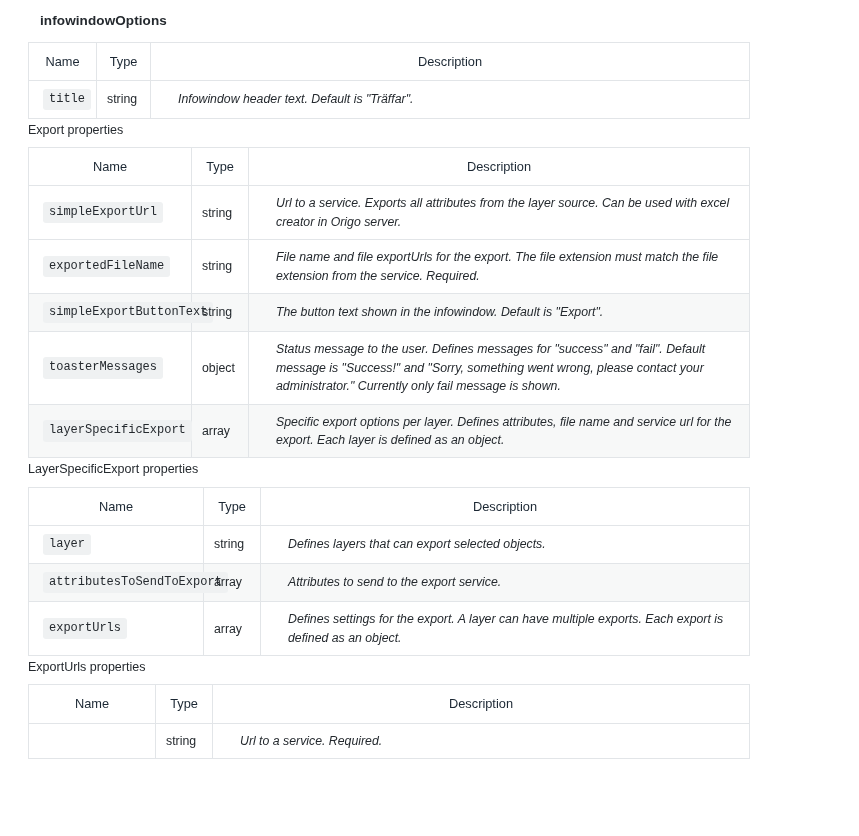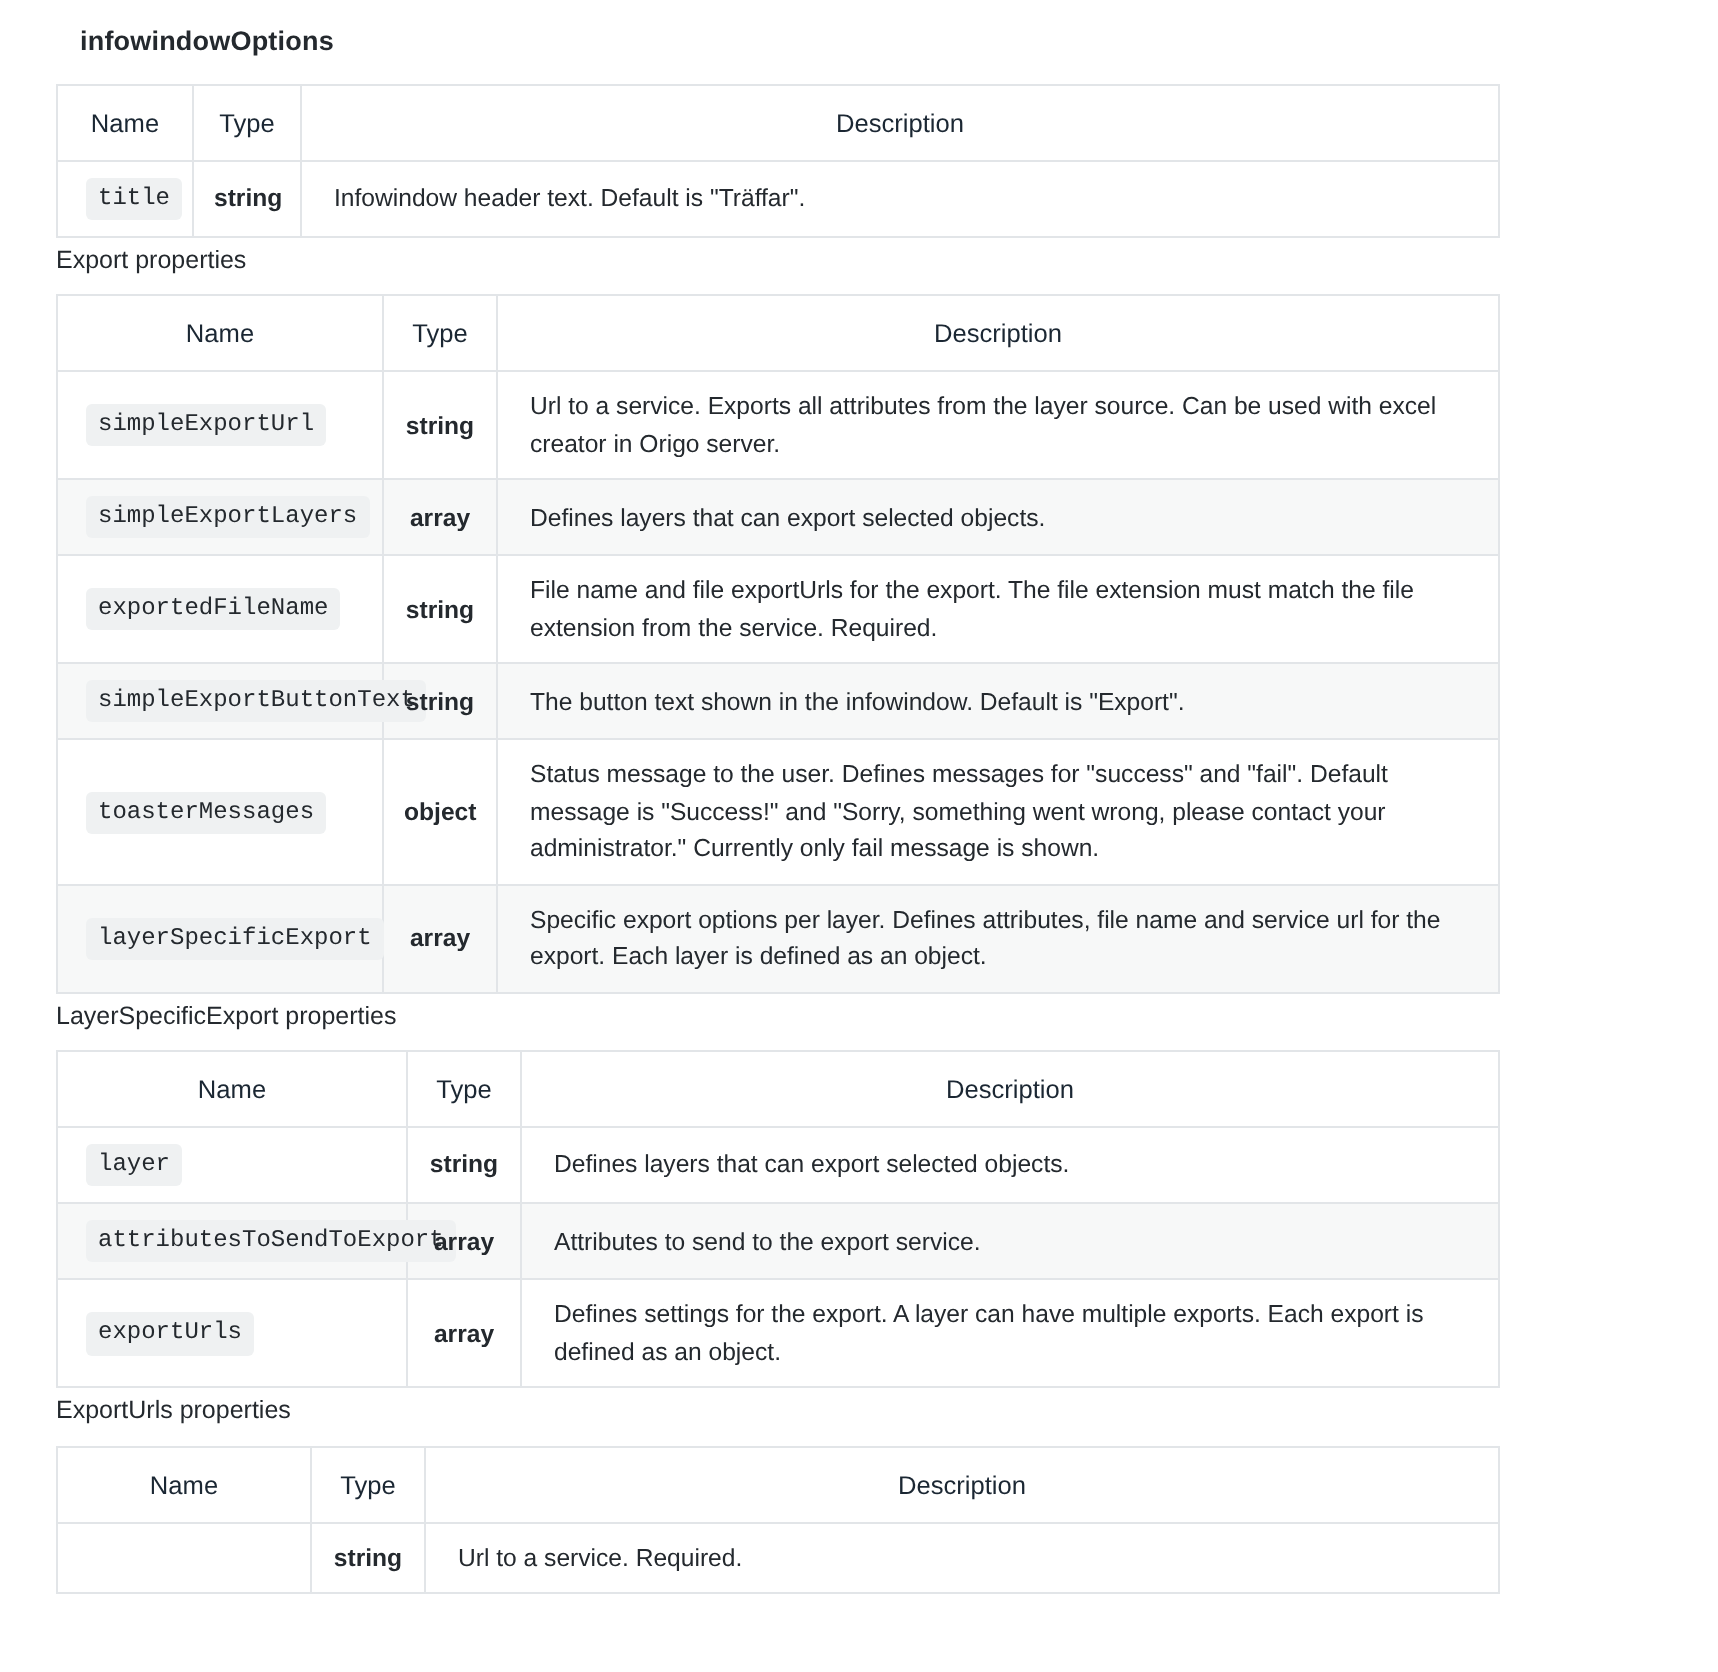--- a/index.html
+++ b/index.html
@@ -59,27 +59,26 @@
     font-size: 12.8px;
     background: #ffffff;
     padding-top: 9px;
     padding-bottom: 9px;
     color: #1b2733;
   }
   table.props td.c-name {
     padding-left: 14px;
   }
   table.props td.c-type {
-    text-align: center;
-    font-weight: bold;
   }
   table.props td.c-desc {
     text-align: left;
-    padding-left: 16px;
+    padding-left: 27px;
     padding-right: 12px;
+    font-style: italic;
   }
   table.props tbody tr.alt td {
     background: #f7f8f8;
   }
   code.badge {
     font-family: "Liberation Mono", "DejaVu Sans Mono", monospace;
     font-size: 12px;
     background: #eff1f2;
     border-radius: 3px;
     padding: 2px 6px 3px 6px;
@@ -144,25 +143,20 @@
         <th>Type</th>
         <th>Description</th>
       </tr>
     </thead>
     <tbody>
       <tr>
         <td class="c-name"><code class="badge">simpleExportUrl</code></td>
         <td class="c-type">string</td>
         <td class="c-desc">Url to a service. Exports all attributes from the layer source. Can be used with excel creator in Origo server.</td>
       </tr>
-      <tr class="alt">
-        <td class="c-name"><code class="badge">simpleExportLayers</code></td>
-        <td class="c-type">array</td>
-        <td class="c-desc">Defines layers that can export selected objects.</td>
-      </tr>
       <tr>
         <td class="c-name"><code class="badge">exportedFileName</code></td>
         <td class="c-type">string</td>
         <td class="c-desc">File name and file exportUrls for the export. The file extension must match the file extension from the service. Required.</td>
       </tr>
       <tr class="alt">
         <td class="c-name"><code class="badge">simpleExportButtonText</code></td>
         <td class="c-type">string</td>
         <td class="c-desc">The button text shown in the infowindow. Default is "Export".</td>
       </tr>

